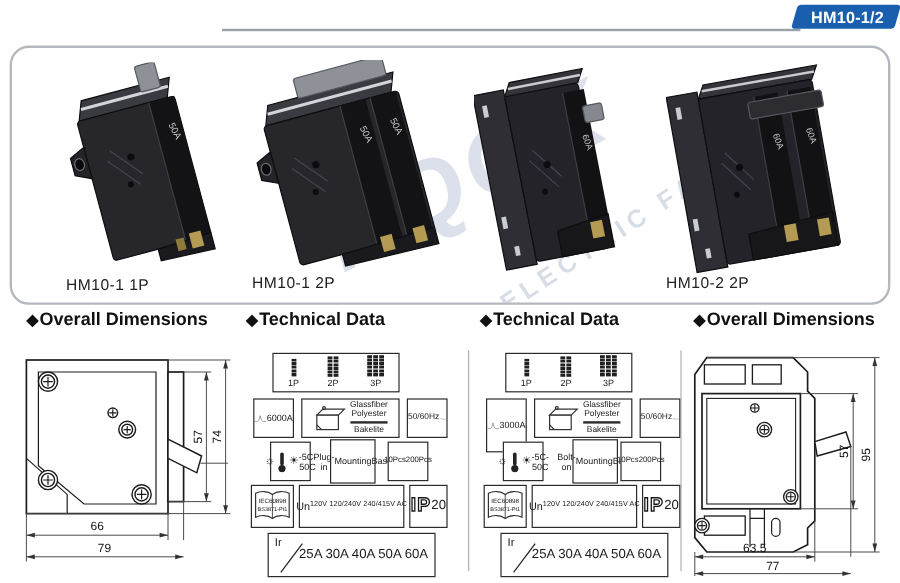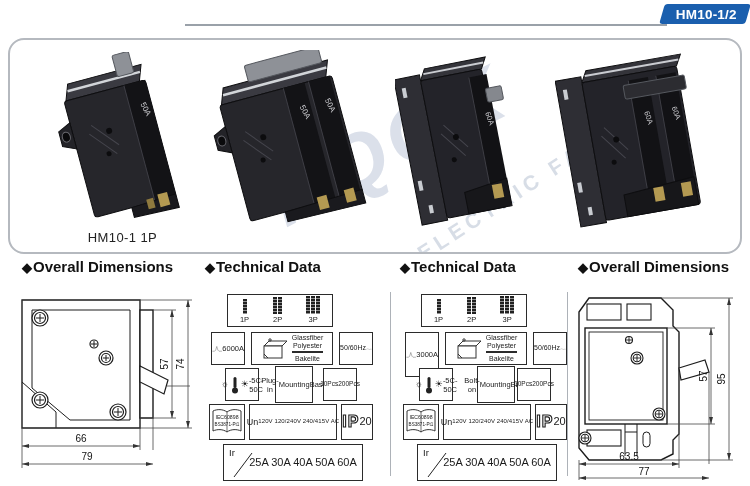--- a/index.html
+++ b/index.html
@@ -16,21 +16,21 @@
 
   
   .photo-panel{position:absolute;left:8px;top:38px;width:730px;height:212px;
                border:2px solid #b5b9bf;border-radius:16px;overflow:hidden;background:#fff;}
   .wm-big{position:absolute;left:250px;top:60px;font-size:78px;font-weight:bold;font-style:italic;
           color:rgba(145,162,190,0.33);transform:rotate(-27deg);letter-spacing:6px;pointer-events:none;}
   .wm-diag{position:absolute;left:300px;top:150px;font-size:21px;font-weight:bold;
            color:rgba(150,166,190,0.38);transform:rotate(-33deg);letter-spacing:5px;
            white-space:nowrap;pointer-events:none;}
   .product{position:absolute;margin:0;}
-  .product figcaption{position:absolute;left:0;right:0;top:178px;text-align:center;
+  .product figcaption{position:absolute;left:0;right:0;top:178px;text-align:left;
                       font-size:13px;letter-spacing:.4px;color:#222;}
 
   
   .sec-title{position:absolute;font-size:15px;font-weight:bold;white-space:nowrap;color:#111;}
   .sec-title .dia{font-size:13px;margin-right:1px;}
   .vdiv{position:absolute;top:292px;width:1px;height:184px;background:#adb2b8;}
 
   
   .tech{position:absolute;top:288px;width:182px;height:198px;font-size:7px;}
   .tbox{position:absolute;border:1px solid #2b2b2b;background:#fff;box-sizing:border-box;
@@ -115,20 +115,21 @@
           <line x1="36" y1="78" x2="58" y2="104" stroke="#45454d"></line>
           <circle cx="56" cy="80" r="3" fill="#0c0c0e"></circle>
           <circle cx="50" cy="102" r="2.5" fill="#0c0c0e"></circle>
           <path d="M22,60 l-13,6 v15 l13,6 z" fill="#232328" stroke="#0e0e10"></path>
           <ellipse cx="15" cy="73" rx="4" ry="5" fill="#0a0a0c" stroke="#6a6a70"></ellipse>
           <polygon points="58,158 138,156 138,170 58,168" fill="#1a1a1e" stroke="#0e0e10"></polygon>
           <rect x="92" y="152" width="10" height="13" fill="#b49a52"></rect>
           <rect x="120" y="152" width="10" height="13" fill="#b49a52"></rect>
         </g>
       </svg>
+      <figcaption>HM10-1 2P</figcaption>
     </figure>
 
     <figure class="product" style="left:385px;top:12px;width:135px;height:200px;">
       <svg width="135" height="178" viewBox="0 0 135 178">
         <g transform="rotate(-11 67 90)">
           <polygon points="38,22 100,22 106,11 44,11" fill="#34343a" stroke="#0e0e10"></polygon>
           <line x1="42" y1="16" x2="103" y2="16" stroke="#caccd1" stroke-width="2"></line>
           <rect x="12" y="16" width="26" height="148" fill="#2e2e34" stroke="#0e0e10"></rect>
           <rect x="18" y="26" width="4" height="10" fill="#c9ccd1"></rect>
           <rect x="16" y="120" width="4" height="10" fill="#c9ccd1"></rect>
@@ -167,20 +168,21 @@
           <text x="122" y="64" transform="rotate(80 122 64)" font-size="7.5" fill="#c6c6ca">60A</text>
           <line x1="52" y1="72" x2="72" y2="98" stroke="#45454d"></line>
           <line x1="48" y1="80" x2="68" y2="106" stroke="#45454d"></line>
           <circle cx="62" cy="86" r="3" fill="#0c0c0e"></circle>
           <circle cx="56" cy="108" r="2.5" fill="#0c0c0e"></circle>
           <polygon points="60,142 132,136 132,164 60,164" fill="#17171a" stroke="#0e0e10"></polygon>
           <rect x="90" y="140" width="10" height="14" fill="#b49a52"></rect>
           <rect x="118" y="140" width="10" height="14" fill="#b49a52"></rect>
         </g>
       </svg>
+      <figcaption>HM10-2 2P</figcaption>
     </figure>
   </div>
 
   <div class="sec-title" style="left:22px;top:258px;">
     <span class="dia">◆</span><span>Overall Dimensions</span>
   </div>
   <div class="sec-title" style="left:205px;top:258px;">
     <span class="dia">◆</span><span>Technical Data</span>
   </div>
   <div class="sec-title" style="left:400px;top:258px;">

